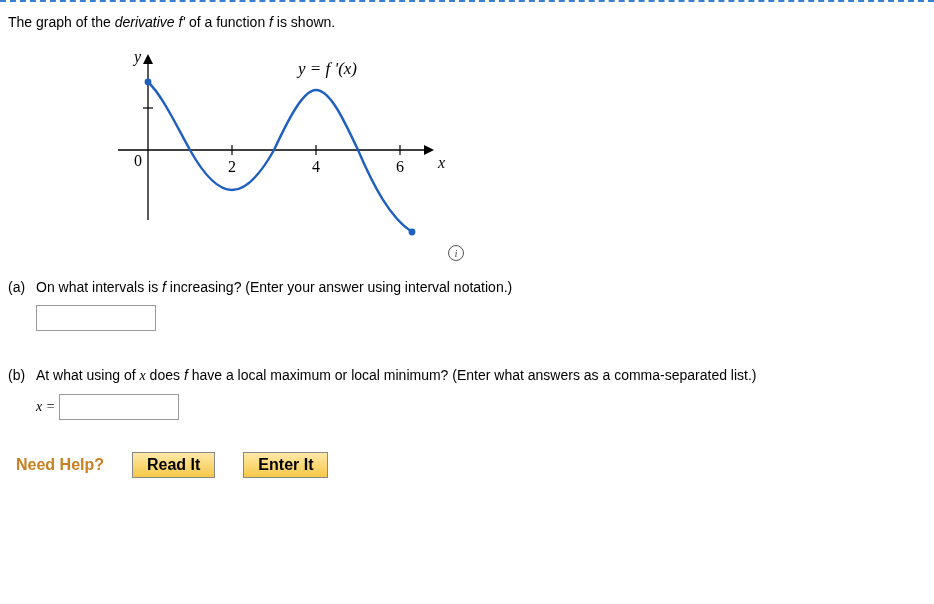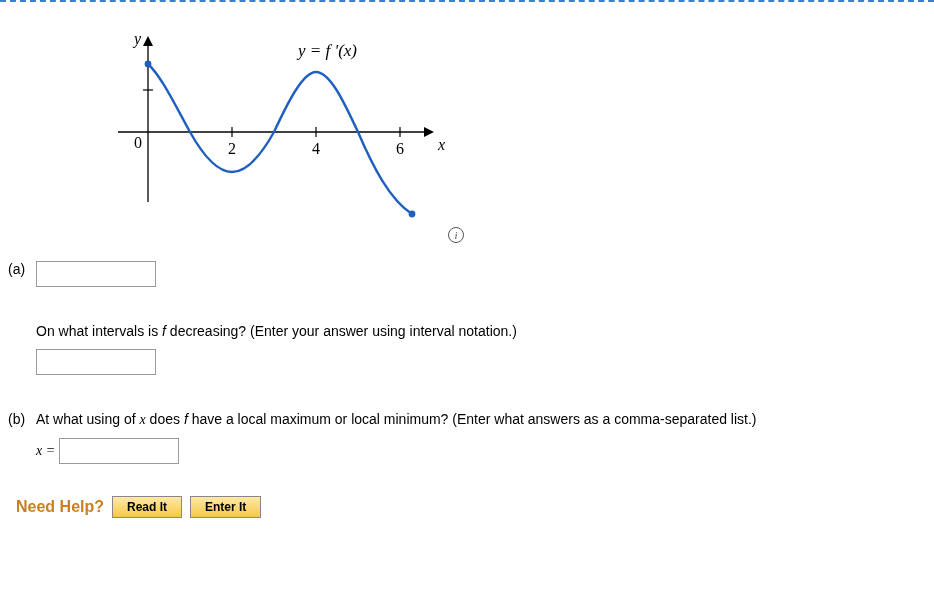--- a/index.html
+++ b/index.html
@@ -75,46 +75,49 @@
   .inline-row {
     display: flex;
     align-items: center;
     gap: 4px;
     margin-top: 10px;
   }
   .need-help-row {
     margin-top: 32px;
     display: flex;
     align-items: center;
-    gap: 8px;
+    gap: 28px;
     padding-left: 8px;
   }
   .need-help-label {
     color: #c98020;
     font-weight: bold;
     font-size: 16px;
   }
   .help-btn {
     background: linear-gradient(#ffe9a8, #f5c848);
     border: 1px solid #888;
-    font-size: 12px;
+    font-size: 16px;
     font-weight: bold;
     padding: 3px 14px;
     cursor: pointer;
     font-family: Verdana, Arial, sans-serif;
   }
   .math-var { font-style: italic; font-family: Georgia, 'Times New Roman', serif; }
 </style>
 </head>
 <body>
 
 <div class="top-border"></div>
 
 <div class="content">
 
+  <div class="prompt">
+    <span>The graph of the </span><span class="italic">derivative f'</span><span> of a function </span><span class="italic">f</span><span> is shown.</span>
+  </div>
 
   <div class="graph-container">
     <svg width="350" height="200" viewBox="0 0 350 200">
 
       <line x1="50" y1="20" x2="50" y2="180" stroke="#000" stroke-width="1.3"></line>
       <line x1="20" y1="110" x2="330" y2="110" stroke="#000" stroke-width="1.3"></line>
 
       <polygon points="50,14 45,24 55,24" fill="#000"></polygon>
       <polygon points="336,110 326,105 326,115" fill="#000"></polygon>
 
@@ -145,28 +148,25 @@
     </svg>
   </div>
 
   <div class="info-icon-row">
     <span class="info-icon">i</span>
   </div>
 
   <div class="part">
     <div class="part-label">(a)</div>
     <div class="part-body">
+      <div class="q-text">
+        <span>On what intervals is </span><span class="italic">f</span><span> increasing? (Enter your answer using interval notation.)</span>
+      </div>
       <input type="text" class="answer-input" value="" style="">
 
-      <div class="sub-q">
-        <div class="q-text">
-          <span>On what intervals is </span><span class="italic">f</span><span> decreasing? (Enter your answer using interval notation.)</span>
-        </div>
-        <input type="text" class="answer-input" value="" style="">
-      </div>
     </div>
   </div>
 
   <div class="part" style="margin-top:36px">
     <div class="part-label">(b)</div>
     <div class="part-body">
       <div class="q-text">
         <span>At what using of </span><span class="math-var">x</span><span> does </span><span class="italic">f</span><span> have a local maximum or local minimum? (Enter what answers as a comma-separated list.)</span>
       </div>
       <div class="inline-row">

